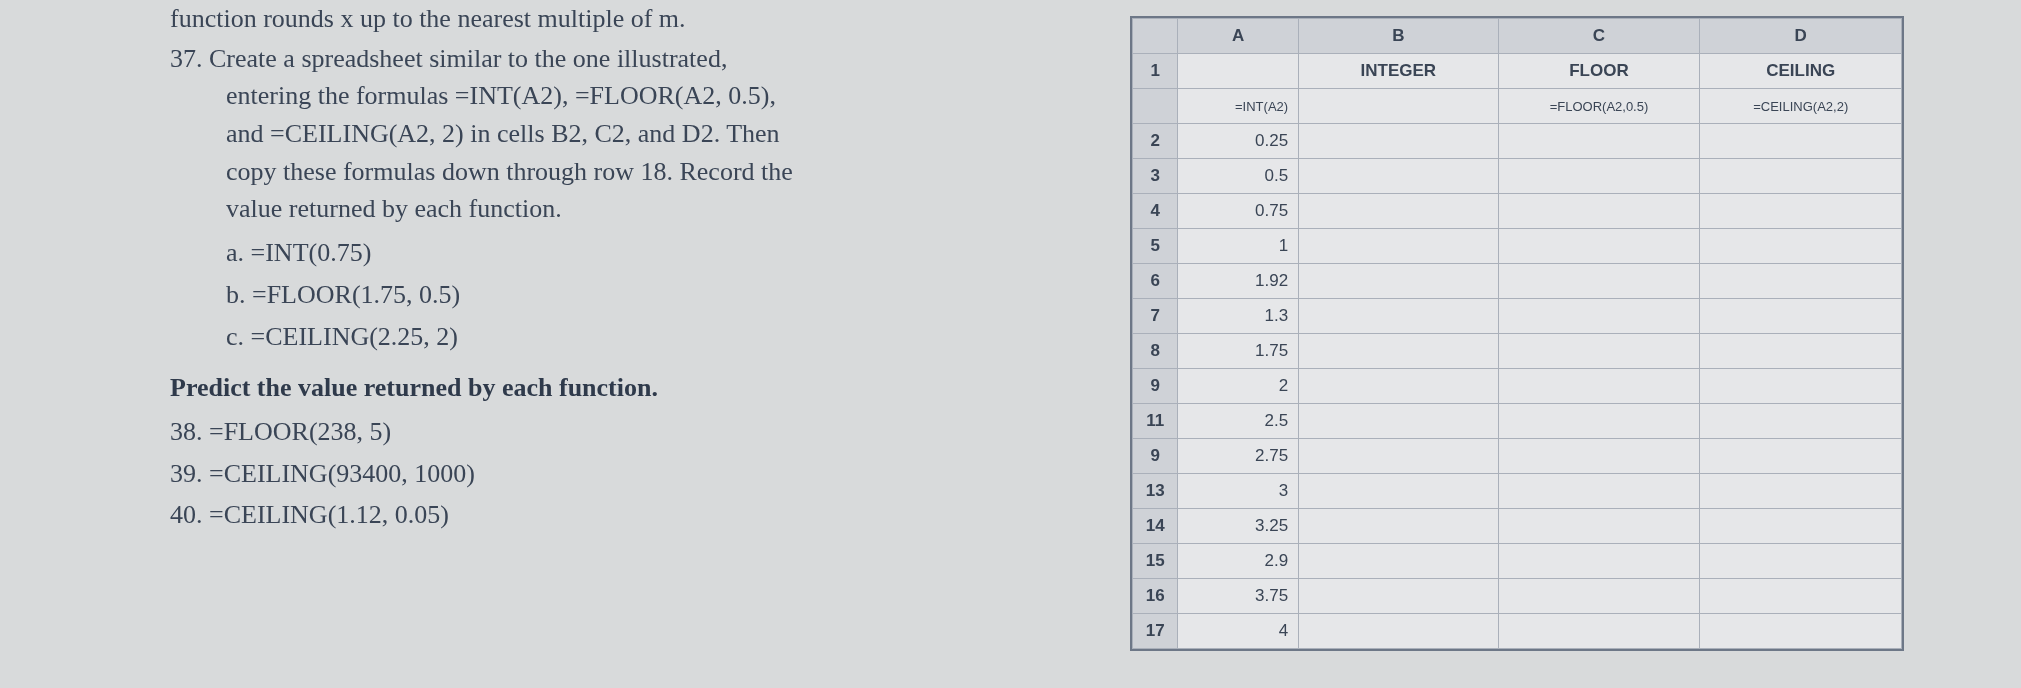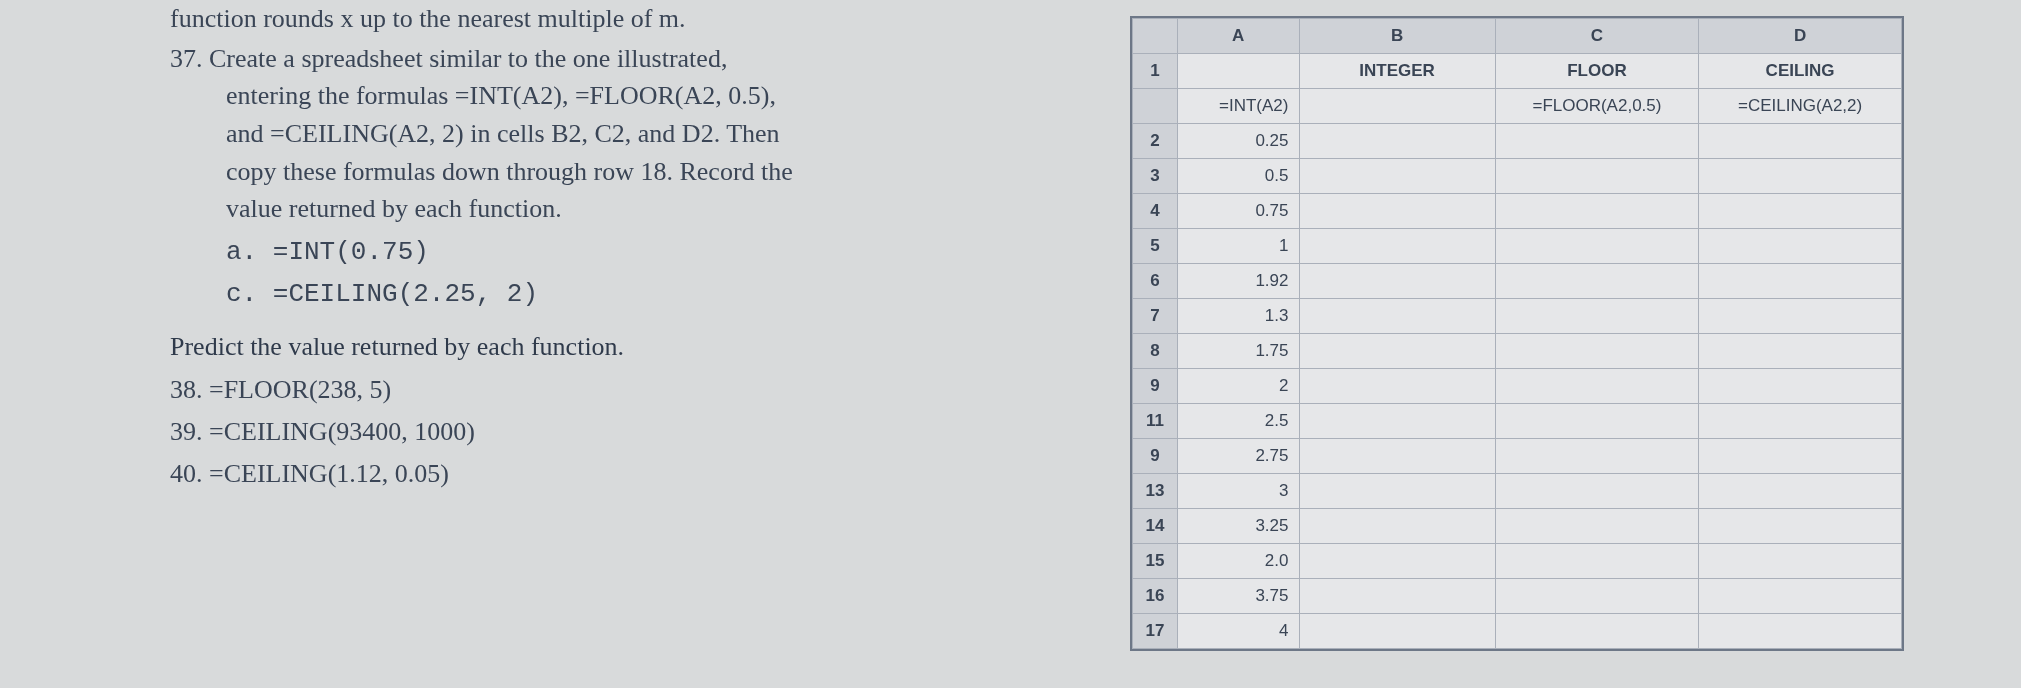--- a/index.html
+++ b/index.html
@@ -36,28 +36,27 @@
   .q-text {
     display: inline;
     margin-top: 6px;
   }
   .indent {
     padding-left: 56px;
   }
   .opts {
     padding-left: 56px;
     margin-top: 6px;
-    font-family: Liberation Mono, monospace;
   }
   .opt-line {
     margin-bottom: 4px;
   }
   .predict-line {
     margin-top: 14px;
-    font-weight: normal;
+    font-weight: bold;
     color: #2f3a4b;
   }
   .predict-items {
     padding-left: 0;
     margin-top: 6px;
   }
   .predict-item {
     margin-bottom: 4px;
   }
   .figure-col {
@@ -92,21 +91,21 @@
     font-weight: bold;
   }
   .sheet .rowhead {
     background: #cfd2d7;
     width: 34px;
     font-weight: bold;
   }
   .sheet .col-a { width: 110px; text-align: right; padding-right: 10px; }
   .sheet .col-b, .sheet .col-c, .sheet .col-d { width: 200px; }
   .hdr-row td { font-weight: bold; text-align: center; }
-  .formula-row td { font-size: 17px; }
+  .formula-row td { font-size: 13px; }
   .small { font-size: 15px; }
 </style>
 </head>
 <body>
 
 <div class="page">
 
   <div class="text-col">
 
     <div class="frag-line">function rounds x up to the nearest multiple of m.</div>
@@ -114,20 +113,21 @@
     <div class="q-block">
       <span class="q-num">37.</span>
       <span class="q-text">Create a spreadsheet similar to the one illustrated,</span>
       <div class="indent">entering the formulas =INT(A2), =FLOOR(A2, 0.5),</div>
       <div class="indent">and =CEILING(A2, 2) in cells B2, C2, and D2. Then</div>
       <div class="indent">copy these formulas down through row 18. Record the</div>
       <div class="indent">value returned by each function.</div>
 
       <div class="opts">
         <div class="opt-line">a. =INT(0.75)</div>
+        <div class="opt-line">b. =FLOOR(1.75, 0.5)</div>
         <div class="opt-line">c. =CEILING(2.25, 2)</div>
       </div>
     </div>
 
     <div class="predict-line">Predict the value returned by each function.</div>
 
     <div class="predict-items">
       <div class="predict-item">38. =FLOOR(238, 5)</div>
       <div class="predict-item">39. =CEILING(93400, 1000)</div>
       <div class="predict-item">40. =CEILING(1.12, 0.05)</div>
@@ -241,21 +241,21 @@
             </tr>
             <tr>
               <td class="rowhead">14</td>
               <td class="col-a">3.25</td>
               <td class="col-b"></td>
               <td class="col-c"></td>
               <td class="col-d"></td>
             </tr>
             <tr>
               <td class="rowhead">15</td>
-              <td class="col-a">2.0</td>
+              <td class="col-a">2.9</td>
               <td class="col-b"></td>
               <td class="col-c"></td>
               <td class="col-d"></td>
             </tr>
             <tr>
               <td class="rowhead">16</td>
               <td class="col-a">3.75</td>
               <td class="col-b"></td>
               <td class="col-c"></td>
               <td class="col-d"></td>

